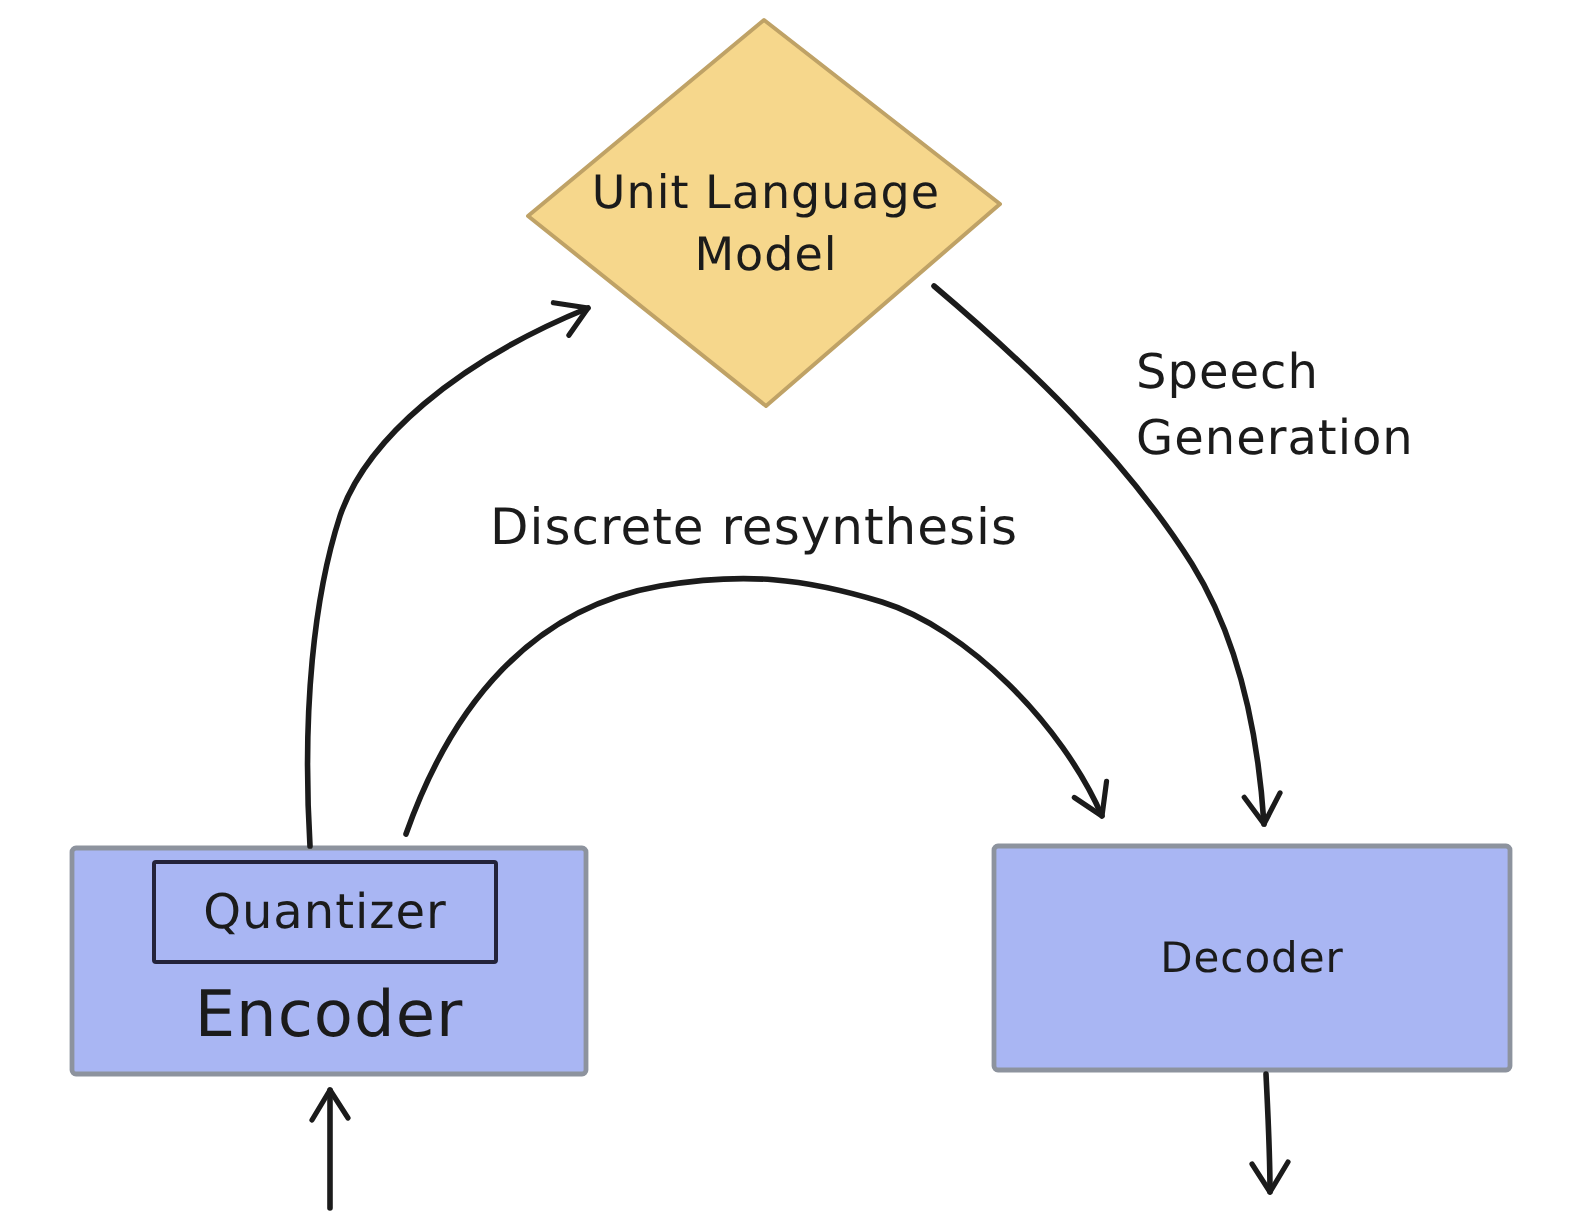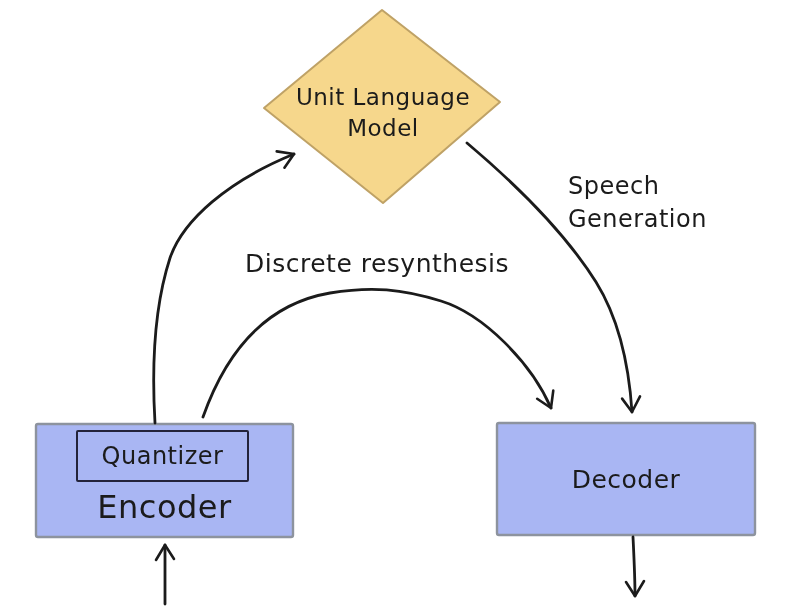--- a/index.html
+++ b/index.html
@@ -46,21 +46,21 @@
     font-size: 24px;
   }
   .encoder-label {
     left: 36px; top: 479px;
     width: 257px; height: 56px;
     font-size: 32px;
   }
   .decoder-label {
     left: 497px; top: 423px;
     width: 258px; height: 112px;
-    font-size: 25px;
+    font-size: 21px;
   }
   .discrete-label {
     left: 245px; top: 249px;
     font-size: 25px;
   }
   .speech-label {
     left: 568px; top: 170px;
     width: 175px;
     font-size: 24px; line-height: 33px;
   }

